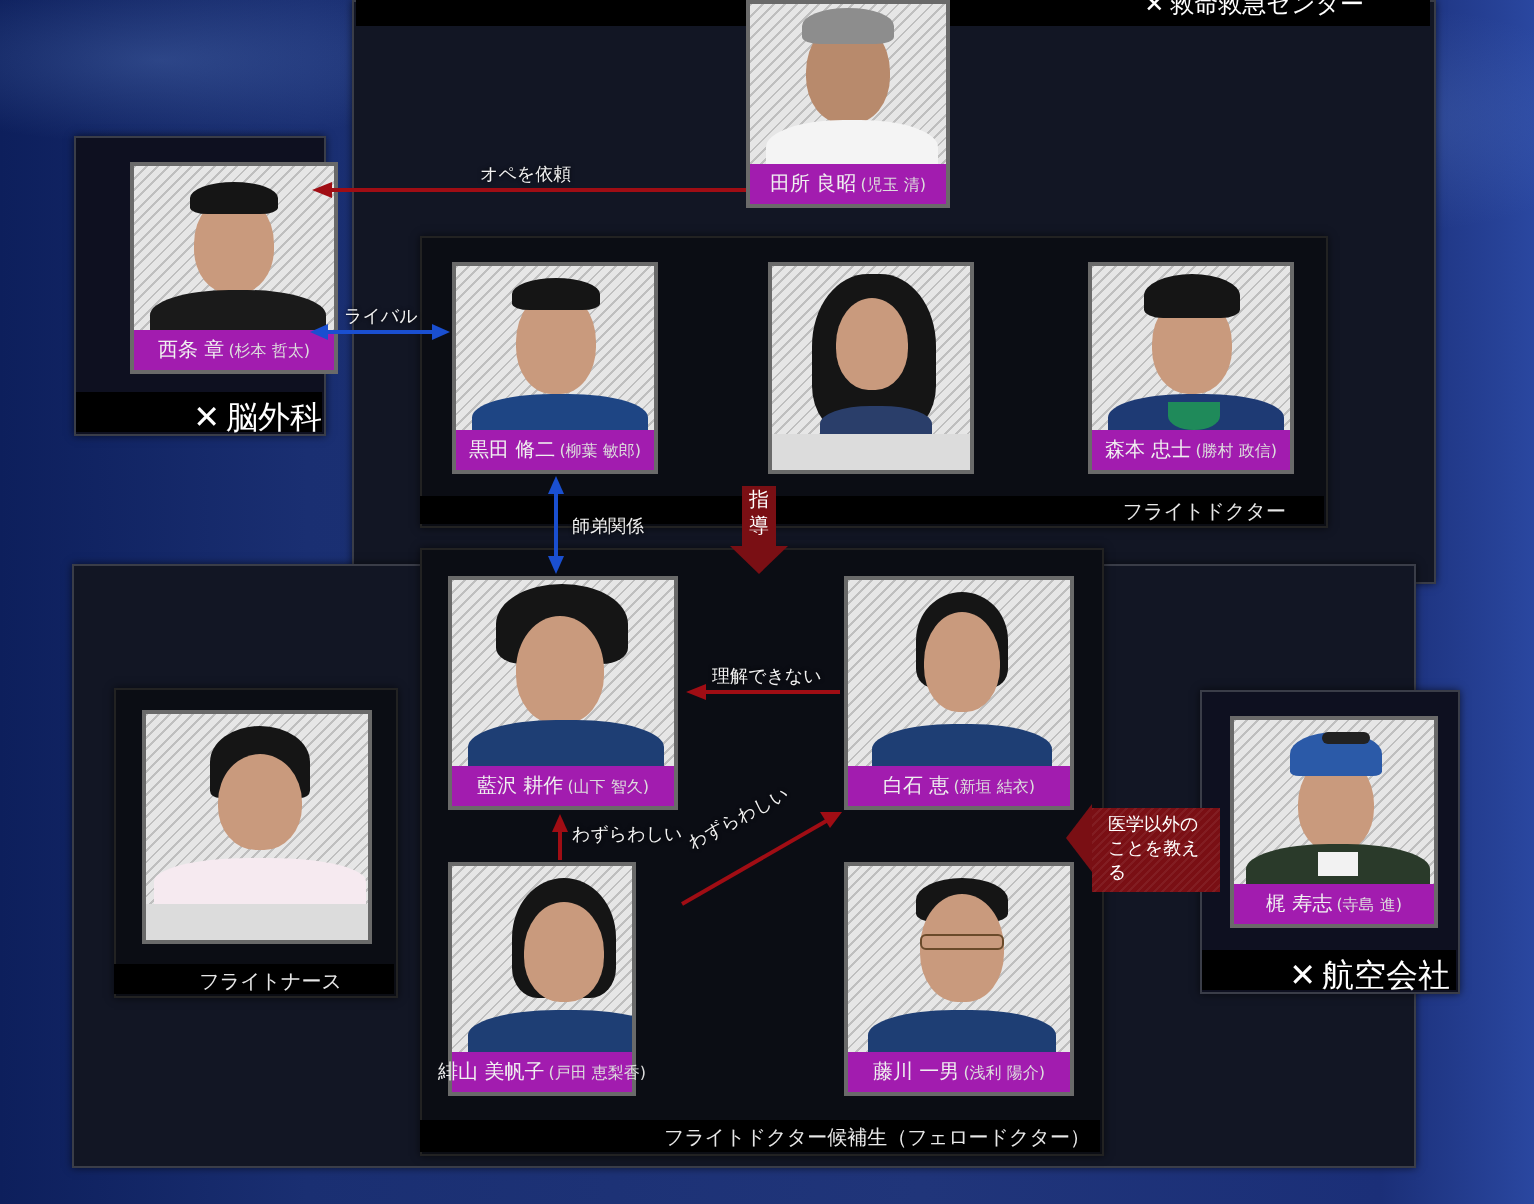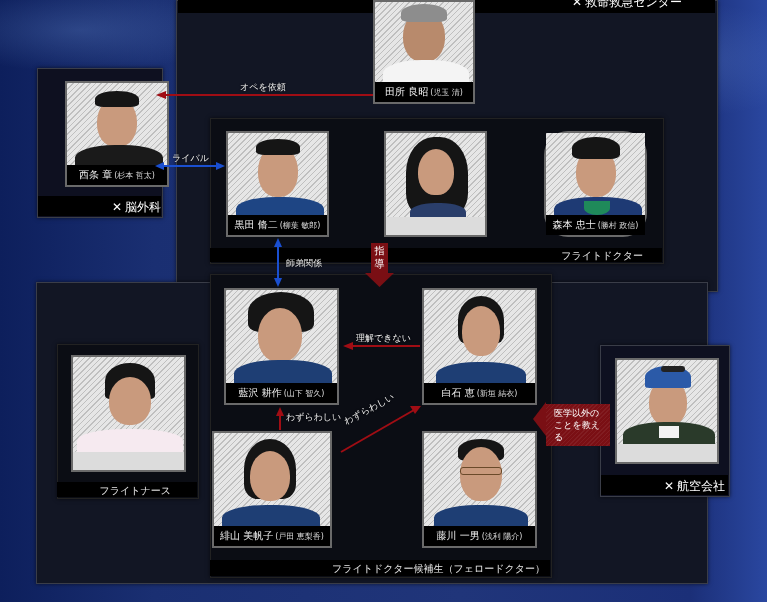--- a/index.html
+++ b/index.html
@@ -32,37 +32,37 @@
     box-sizing:border-box;
   }
   .card .photo {
     position:absolute; left:0; top:0; right:0;
     background-color:#d8d8d8;
     background-image: repeating-linear-gradient(135deg, #bfbfbf 0 1px, #e6e6e6 1px 4px);
     overflow:hidden;
   }
   .card .caption {
     position:absolute; left:0; right:0; bottom:0; height:20px;
-    background:#000000; color:#f0f0f0; font-size:10px;
+    background:#a21caf; color:#f0f0f0; font-size:10px;
     display:flex; align-items:center; justify-content:center; white-space:nowrap;
   }
   .caption .actor { font-size:8px; margin-left:2px; color:#ddd; }
   .head {
     position:absolute; border-radius:50% 50% 45% 45%; background:#c99a7d;
   }
   .hair { position:absolute; background:#151515; border-radius:50% 50% 20% 20%; }
   .body {
     position:absolute; border-radius:45% 45% 0 0;
   }
   .rel-label {
     position:absolute; color:#f2f2f2; font-size:9px; white-space:nowrap;
     text-shadow:0 0 2px #000;
   }
   .dept-tag {
-    position:absolute; color:#fff; font-size:12px; white-space:nowrap;
+    position:absolute; color:#fff; font-size:16px; white-space:nowrap;
   }
   .x-mark { font-weight:bold; margin-right:3px; }
   .callout {
     position:absolute; background:#7a0f14; color:#fff; font-size:9px; line-height:12px;
     padding:3px 6px 3px 8px;
     background-image: repeating-linear-gradient(135deg, rgba(255,255,255,0.06) 0 1px, transparent 1px 3px);
   }
 </style>
 </head>
 <body>
@@ -138,21 +138,21 @@
 </div>
 
 <div class="card" style="left:384px; top:131px; width:103px; height:106px;">
   <div class="photo" style="height:84px;">
     <div class="hair" style="left:20px; top:4px; width:62px; height:80px; border-radius:45% 45% 30% 30%;"></div>
     <div class="head" style="left:32px; top:16px; width:36px; height:46px;"></div>
     <div class="body" style="left:24px; top:70px; width:56px; height:20px; background:#2a3e6a;"></div>
   </div>
 </div>
 
-<div class="card" style="left:544px; top:131px; width:103px; height:106px;border-radius:24px;">
+<div class="card" style="left:544px; top:131px; width:103px; height:106px;">
   <div class="photo" style="height:84px;">
     <div class="head" style="left:30px; top:14px; width:40px; height:50px;"></div>
     <div class="hair" style="left:26px; top:4px; width:48px; height:22px;"></div>
     <div class="body" style="left:8px; top:64px; width:88px; height:26px; background:#1e3a74;"></div>
     <div style="position:absolute; left:38px; top:68px; width:26px; height:14px; background:#1f8a5a; border-radius:0 0 50% 50%;"></div>
   </div>
   <div class="caption">
     <span>森本 忠士</span>
       <span class="actor">(勝村 政信)</span>
   </div>
@@ -183,21 +183,21 @@
 </div>
 
 <div class="card" style="left:71px; top:355px; width:115px; height:117px;">
   <div class="photo" style="height:95px;">
     <div class="hair" style="left:32px; top:6px; width:50px; height:36px; border-radius:50% 50% 10% 10%;"></div>
     <div class="head" style="left:36px; top:20px; width:42px; height:48px;"></div>
     <div class="body" style="left:4px; top:72px; width:106px; height:26px; background:#f6eaf0;"></div>
   </div>
 </div>
 
-<div class="card" style="left:212px; top:431px; width:120px; height:117px;">
+<div class="card" style="left:224px; top:431px; width:94px; height:117px;">
   <div class="photo" style="height:95px;">
     <div class="hair" style="left:30px; top:6px; width:52px; height:60px; border-radius:50% 50% 25% 25%;"></div>
     <div class="head" style="left:36px; top:18px; width:40px; height:50px;"></div>
     <div class="body" style="left:8px; top:72px; width:98px; height:28px; background:#1e3e74;"></div>
   </div>
   <div class="caption">
     <span>緋山 美帆子</span>
       <span class="actor">(戸田 恵梨香)</span>
   </div>
 </div>
@@ -215,20 +215,24 @@
   </div>
 </div>
 
 <div class="card" style="left:615px; top:358px; width:104px; height:106px;">
   <div class="photo" style="height:84px;">
     <div class="head" style="left:32px; top:18px; width:38px; height:48px;"></div>
     <div style="position:absolute; left:28px; top:6px; width:46px; height:22px; background:#2b5aa8; border-radius:50% 50% 10% 10%;"></div>
     <div style="position:absolute; left:44px; top:6px; width:24px; height:6px; background:#222; border-radius:3px;"></div>
     <div class="body" style="left:6px; top:62px; width:92px; height:28px; background:#2a3a2a;"></div>
     <div style="position:absolute; left:42px; top:66px; width:20px; height:12px; background:#f2f2f2;"></div>
+  </div>
+  <div class="caption">
+    <span>梶 寿志</span>
+      <span class="actor">(寺島 進)</span>
   </div>
 </div>
 
 <svg width="767" height="602" style="position:absolute; left:0; top:0; pointer-events:none;">
 
   <line x1="373" y1="95" x2="163" y2="95" stroke="#a00d14" stroke-width="2"></line>
   <polygon points="156,95 166,91 166,99" fill="#a00d14"></polygon>
 
   <line x1="162" y1="166" x2="218" y2="166" stroke="#1a4fd0" stroke-width="2"></line>
   <polygon points="155,166 164,162 164,170" fill="#1a4fd0"></polygon>

